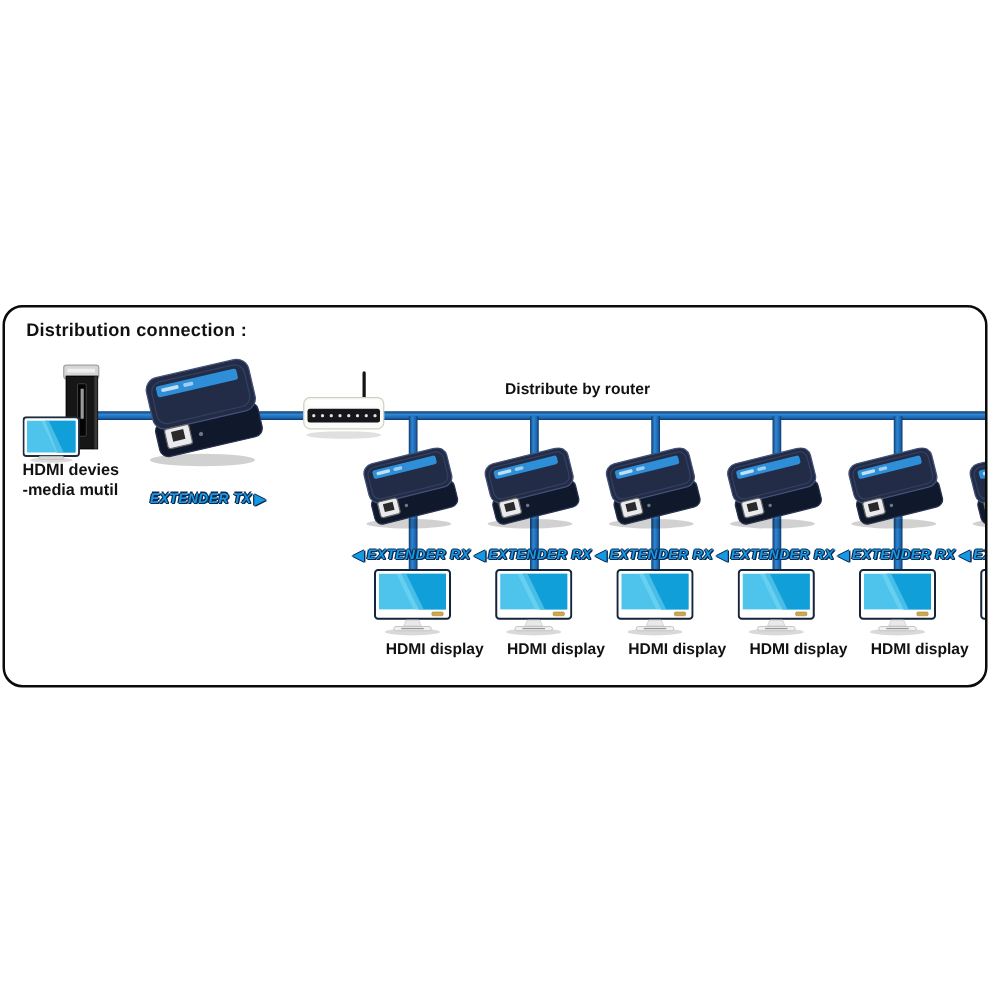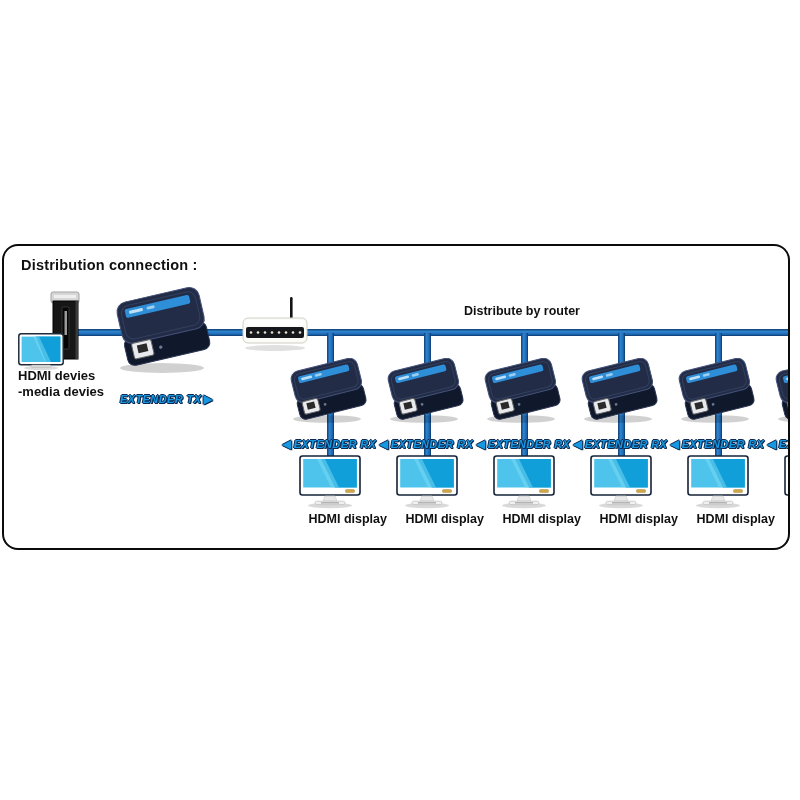--- a/index.html
+++ b/index.html
@@ -13,21 +13,21 @@
   body{width:800px;height:800px;background:#ffffff;position:relative;overflow:hidden;
        font-family:"Liberation Sans","DejaVu Sans",sans-serif;}
   .panel{position:absolute;left:2px;top:244px;width:788px;height:306px;
          border:2px solid #0b0b0b;border-radius:16px;background:#ffffff;overflow:hidden;}
   .title{position:absolute;left:17px;top:11px;font-size:14.5px;font-weight:bold;color:var(--c-text);letter-spacing:.2px;}
   .bus{position:absolute;left:60px;top:83px;width:calc(100% - 60px);height:7px;
        background:linear-gradient(180deg,#0e3f73 0%,#2f86d2 38%,#1b63ad 78%,#0c3664 100%);}
   .dev{position:absolute;}
   .src-caption{position:absolute;left:14px;top:122px;font-size:13px;font-weight:bold;
                color:var(--c-text);line-height:15.5px;white-space:pre;}
-  .router-caption{position:absolute;left:400px;top:58px;width:176px;text-align:right;
+  .router-caption{position:absolute;left:400px;top:58px;width:176px;text-align:left;
                   font-size:12.5px;font-weight:bold;color:var(--c-text);}
   .ext-label{display:flex;align-items:center;gap:2px;font-size:11px;font-weight:bold;font-style:italic;
              color:var(--c-label);letter-spacing:.4px;white-space:nowrap;
              text-shadow:-1px 0 0 var(--c-label-outline),1px 0 0 var(--c-label-outline),
                          0 -1px 0 var(--c-label-outline),0 1px 0 var(--c-label-outline),
                          1px 1px 0 var(--c-label-outline);margin-top:20px;}
   .ext-label .arrow{font-style:normal;font-size:12px;line-height:1;}
   .tx-label{position:absolute;left:116px;top:127px;}
   .col{position:absolute;top:83px;width:97px;height:220px;}
   .drop{position:absolute;left:45px;top:4px;width:7px;height:126px;
@@ -63,21 +63,21 @@
       <ellipse cx="23" cy="35" rx="17" ry="2.2" fill="rgba(0,0,0,0.14)"></ellipse>
       <rect x="0.8" y="0.8" width="44.4" height="31" rx="2.5" fill="#ffffff" stroke="#1d2b3a" stroke-width="1.5"></rect>
       <rect x="3.6" y="3.6" width="38.8" height="25.4" fill="var(--c-screen-light)"></rect>
       <polygon points="18,3.6 42.4,3.6 42.4,29 28,29" fill="var(--c-screen-dark)"></polygon>
       <polygon points="15,3.6 21,3.6 33,29 27,29" fill="#7ddbf5" opacity="0.5"></polygon>
       <rect x="13" y="32" width="20" height="2.4" rx="1.2" fill="#dcdcdc" stroke="#b5b5b5" stroke-width="0.6"></rect>
     </svg>
   </div>
 
   <div class="src-caption"><span>HDMI devies</span>
-<span>-media devies</span></div>
+<span>-media mutil</span></div>
 
   <div class="dev" style="left:108px;top:38px;">
     <svg width="104" height="92" viewBox="0 0 104 92">
       <ellipse cx="50" cy="84" rx="42" ry="5" fill="rgba(0,0,0,0.18)"></ellipse>
       <g transform="rotate(-13 52 46)">
         <rect x="10" y="46" width="84" height="28" rx="7" fill="var(--c-navy-face)" stroke="#2a3450"></rect>
         <rect x="10" y="10" width="84" height="42" rx="10" fill="var(--c-navy)" stroke="#44527a"></rect>
         <rect x="14" y="14" width="76" height="34" rx="8" fill="none" stroke="#31405f"></rect>
         <rect x="18" y="17" width="66" height="9" rx="2" fill="var(--c-stripe)"></rect>
         <rect x="22" y="19.5" width="14" height="3" rx="1" fill="#cfe9fa" opacity="0.9"></rect>

